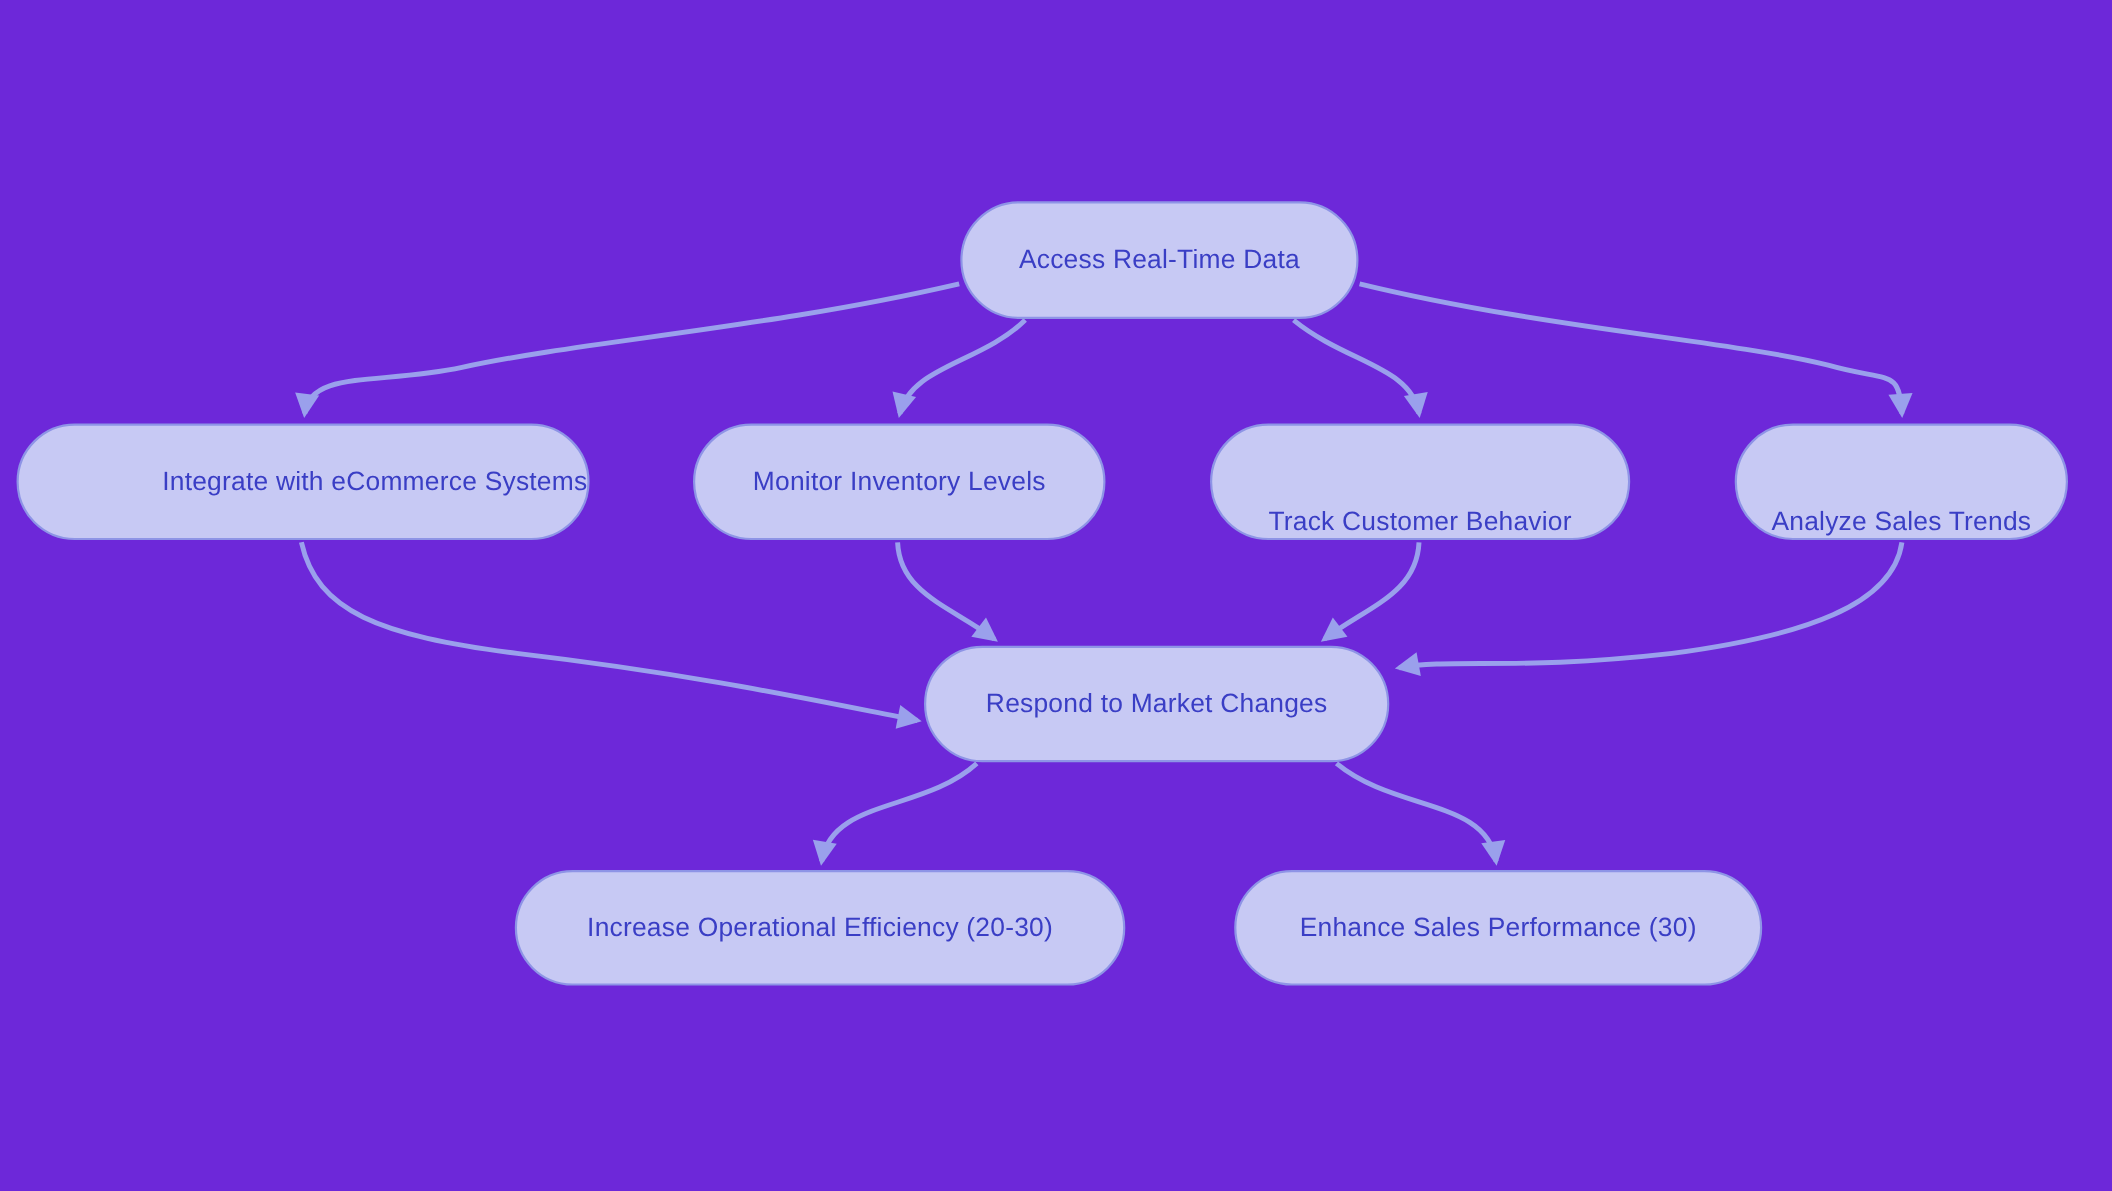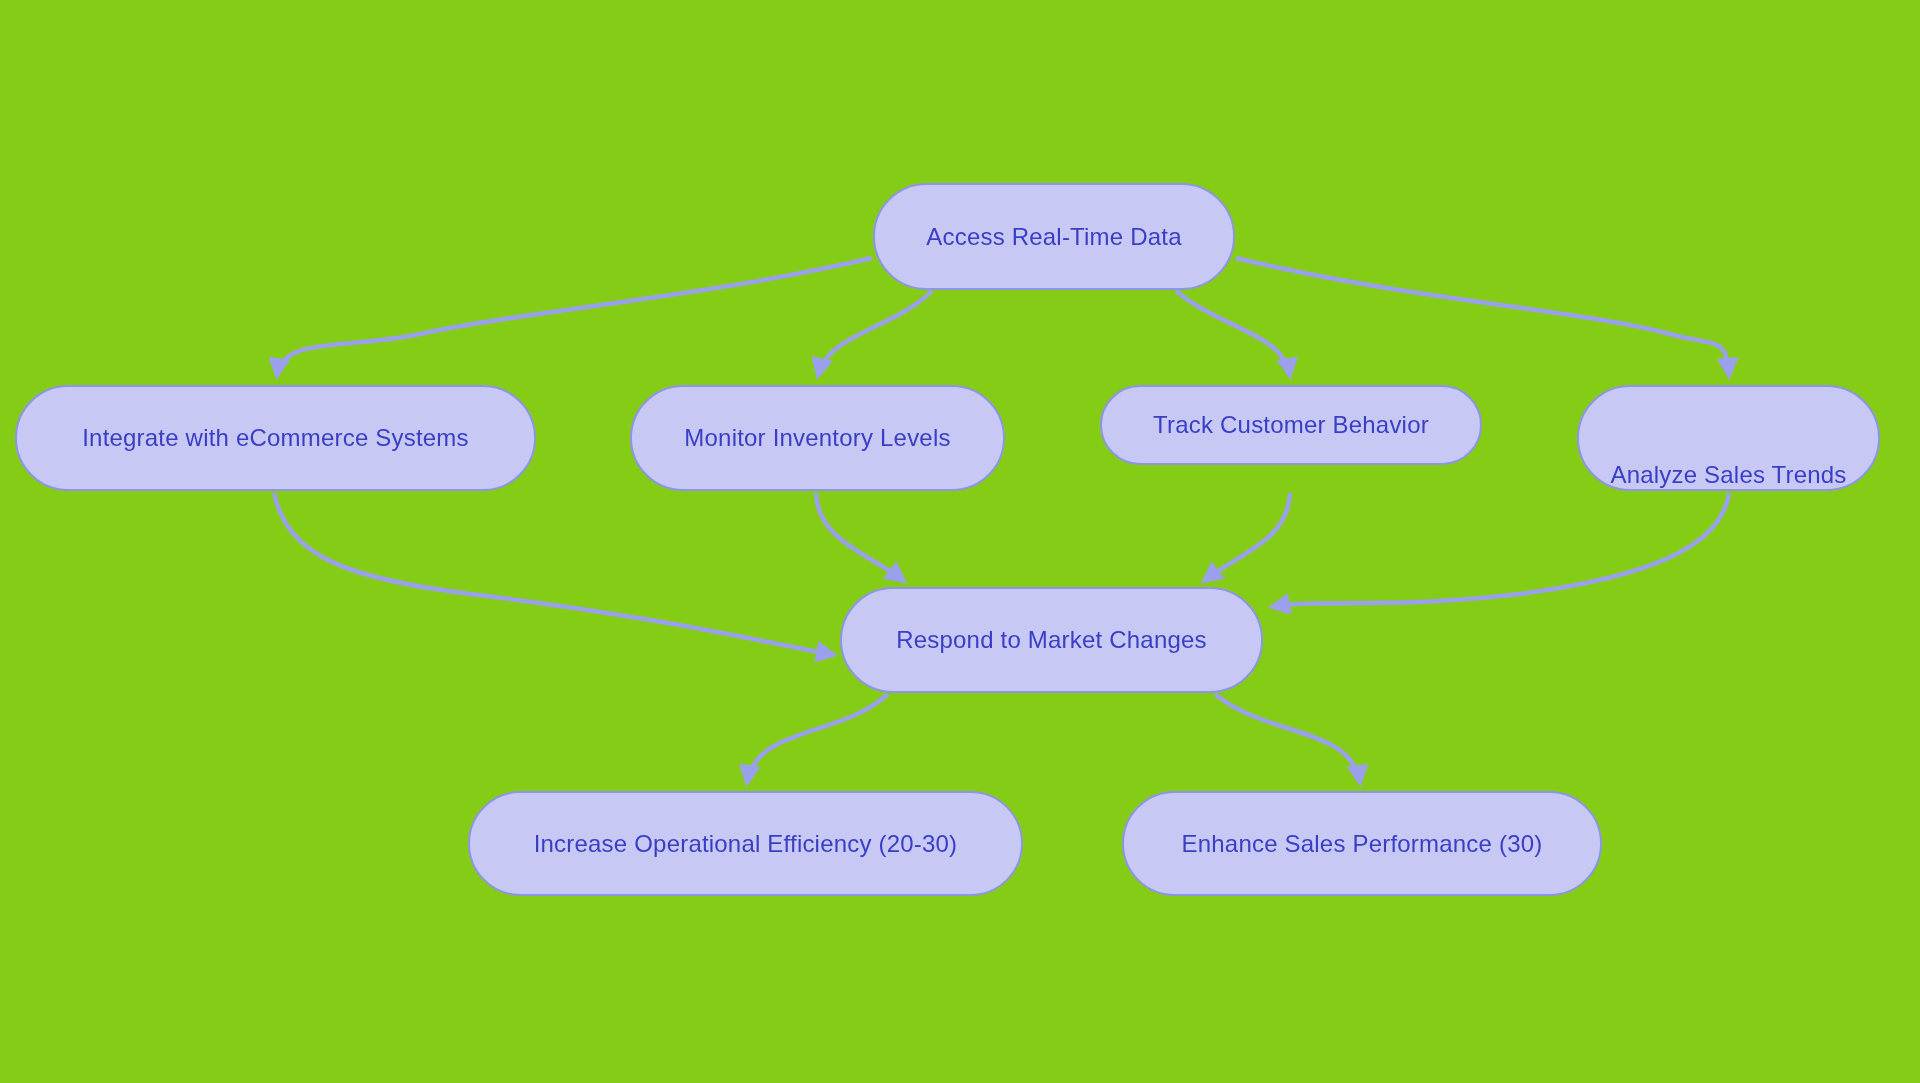--- a/index.html
+++ b/index.html
@@ -5,21 +5,21 @@
   html, body {
     margin: 0;
     padding: 0;
     background: #ffffff;
     font-family: "Liberation Sans", sans-serif;
   }
   .canvas {
     position: relative;
     width: 1920px;
     height: 1083px;
-    background: #84cc16;
+    background: #6d28d9;
     overflow: hidden;
   }
   .edges {
     position: absolute;
     left: 0;
     top: 0;
     width: 1920px;
     height: 1083px;
   }
   .edges path.link {
@@ -64,29 +64,29 @@
     <path class="link" marker-end="url(#ah)" d="M 1290 493 C 1288 540, 1242 552, 1204 581"></path>
     <path class="link" marker-end="url(#ah)" d="M 1729 493 C 1721 550, 1640 578, 1520 594 C 1380 610, 1322 598, 1272 607"></path>
     <path class="link" marker-end="url(#ah)" d="M 888 694 C 840 738, 756 726, 747 783"></path>
     <path class="link" marker-end="url(#ah)" d="M 1215 694 C 1268 738, 1352 726, 1360 783"></path>
   </svg>
 
   <div class="node" style="left:873px; top:183px; width:362px; height:107px;">
     <span>Access Real-Time Data</span>
   </div>
 
-  <div class="node" style="left:15px; top:385px; width:521px; height:106px;">
+  <div class="node" style="left:15px; top:385px; width:521px; height:106px;justify-content:flex-end;">
     <span>Integrate with eCommerce Systems</span>
   </div>
 
   <div class="node" style="left:630px; top:385px; width:375px; height:106px;">
     <span>Monitor Inventory Levels</span>
   </div>
 
-  <div class="node" style="left:1100px; top:385px; width:382px; height:80px;">
+  <div class="node" style="left:1100px; top:385px; width:382px; height:106px;align-items:flex-end;">
     <span>Track Customer Behavior</span>
   </div>
 
   <div class="node" style="left:1577px; top:385px; width:303px; height:106px;align-items:flex-end;">
     <span>Analyze Sales Trends</span>
   </div>
 
   <div class="node" style="left:840px; top:587px; width:423px; height:106px;">
     <span>Respond to Market Changes</span>
   </div>

